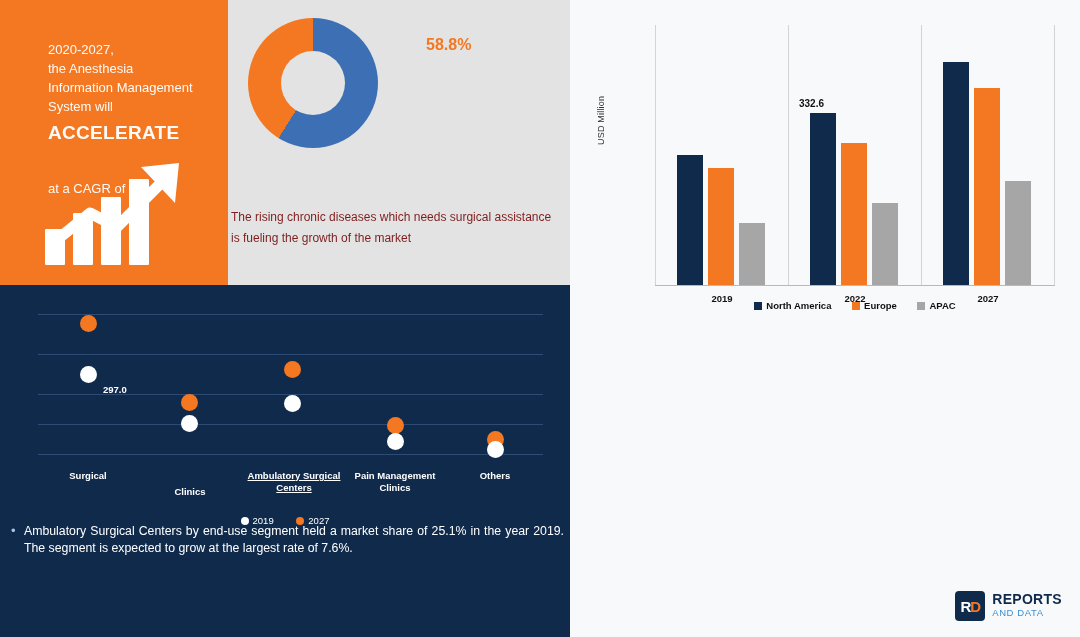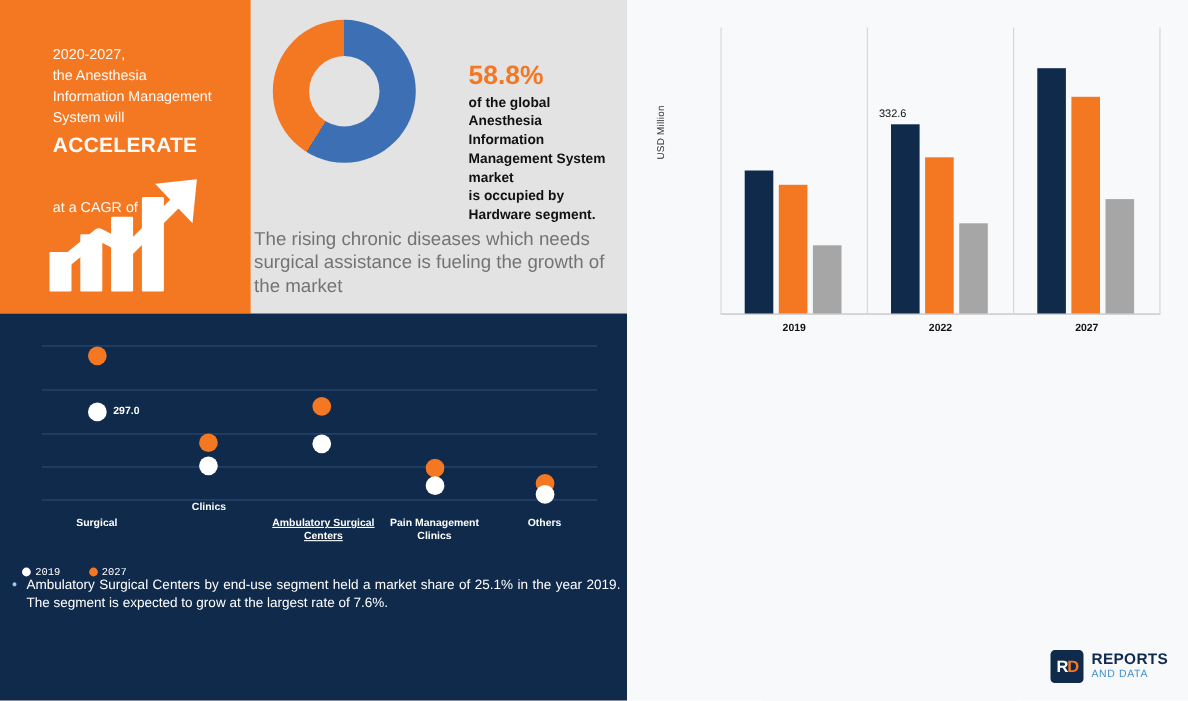--- a/index.html
+++ b/index.html
@@ -31,56 +31,56 @@
   .grey-box{
     position:absolute;left:228px;top:0;width:342px;height:285px;
     background:#e3e3e3;
   }
   .donut-wrap{position:absolute;left:20px;top:18px;width:130px;height:130px;}
   .donut{width:130px;height:130px;border-radius:50%;
     background:conic-gradient(#3d6fb5 0deg 212deg, #f47721 212deg 360deg);}
   .donut-hole{position:absolute;left:33px;top:33px;width:64px;height:64px;border-radius:50%;background:#e3e3e3;}
 
   .donut-text{position:absolute;left:198px;top:33px;width:135px;}
-  .pct{font-size:24px;font-weight:bold;color:#f47721;line-height:24px;margin-top:24px;}
+  .pct{font-size:16px;font-weight:bold;color:#f47721;line-height:24px;}
   .donut-desc{font-size:12.5px;font-weight:bold;color:#111;line-height:17px;margin-top:4px;}
 
-  .grey-note{position:absolute;left:3px;top:207px;width:332px;font-size:17px;color:#737373;line-height:21px;}
+  .grey-note{position:absolute;left:3px;top:207px;width:332px;font-size:12px;color:#7f1d1d;line-height:21px;}
 
   
   .navy{position:absolute;left:0;top:285px;width:570px;height:352px;background:#102a4c;color:#fff;}
   .dot-chart{position:absolute;left:10px;top:15px;width:550px;height:240px;}
   .gridline{position:absolute;left:28px;width:505px;height:1px;background:#2d4b74;}
   .dot{position:absolute;width:17px;height:17px;border-radius:50%;}
   .dot.orange{background:#f47721;}
   .dot.white{background:#ffffff;}
   .dot-label{position:absolute;font-size:9.5px;font-weight:bold;color:#ffffff;}
   .cat-label{position:absolute;font-size:9.5px;font-weight:bold;text-align:center;color:#ffffff;line-height:12px;}
-  .legend-row{position:absolute;left:0;top:215px;width:550px;text-align:left;font-size:9.5px;font-family:Liberation Mono, monospace;}
+  .legend-row{position:absolute;left:0;top:215px;width:550px;text-align:center;font-size:9.5px;}
   .legend-item{display:inline-block;margin:0 10px;color:#fff;}
   .legend-dot{display:inline-block;width:8px;height:8px;border-radius:50%;margin-right:4px;vertical-align:middle;}
 
   .bullets{position:absolute;left:8px;top:238px;width:556px;}
   .bullet{position:relative;padding-left:16px;font-size:12.3px;line-height:17px;margin-bottom:9px;color:#fff;text-align:justify;}
   .bullet:before{content:"•";position:absolute;left:3px;top:-1px;color:#9fc6ef;font-size:13px;}
 
   
   .right{position:absolute;left:570px;top:0;width:510px;height:637px;background:#f7f9fb;}
 
   .barchart{position:absolute;left:30px;top:15px;width:470px;height:320px;}
   .axis-title{position:absolute;left:-4px;top:130px;transform:rotate(-90deg);transform-origin:left top;
      font-size:9px;color:#333;letter-spacing:.2px;}
   .plot{position:absolute;left:55px;top:10px;width:400px;height:260px;border-bottom:1px solid #b9b9b9;}
   .gbar{position:absolute;bottom:0;}
   .gbar.na{background:#102a4c;}
   .gbar.eu{background:#f47721;}
   .gbar.ap{background:#a6a6a6;}
   .vsep{position:absolute;top:0;bottom:0;width:1px;background:#d4d4d4;}
   .xlab{position:absolute;font-size:9.5px;font-weight:bold;color:#111;text-align:center;}
-  .datalabel{position:absolute;font-size:10px;font-weight:normal;color:#111;}
+  .datalabel{position:absolute;font-size:10px;font-weight:bold;color:#111;}
   .bar-legend{position:absolute;left:55px;top:285px;width:400px;text-align:center;font-size:9.5px;color:#111;}
   .bl-item{display:inline-block;margin:0 9px;}
   .bl-sq{display:inline-block;width:8px;height:8px;margin-right:4px;vertical-align:middle;}
 
   .logo{position:absolute;right:18px;bottom:16px;display:flex;align-items:center;}
   .logo-mark{width:30px;height:30px;background:#102a4c;border-radius:4px;color:#fff;font-weight:bold;
      font-size:15px;display:flex;align-items:center;justify-content:center;letter-spacing:-1px;}
   .logo-mark .r{color:#ffffff;}
   .logo-mark .d{color:#f47721;}
   .logo-txt{margin-left:7px;line-height:13px;}
@@ -116,52 +116,50 @@
       </div>
     </div>
 
     <div class="grey-box">
       <div class="donut-wrap">
         <div class="donut"></div>
         <div class="donut-hole"></div>
       </div>
       <div class="donut-text">
         <div class="pct">58.8%</div>
-        <div class="donut-desc" style="white-space:pre-line">of the global Anesthesia Information Management System market
- is occupied by Hardware segment.</div>
       </div>
       <div class="grey-note">The rising chronic diseases which needs surgical assistance is fueling the growth of the market</div>
     </div>
 
     <div class="navy">
       <div class="dot-chart">
         <div class="gridline" style="top:14px;"></div>
         <div class="gridline" style="top:54px;"></div>
         <div class="gridline" style="top:94px;"></div>
         <div class="gridline" style="top:124px;"></div>
         <div class="gridline" style="top:154px;"></div>
 
         <div class="dot orange" style="left:70px;top:15px;"></div>
         <div class="dot white" style="left:70px;top:66px;"></div>
-        <div class="dot-label" style="left:93px;top:68px;">297.0</div>
+        <div class="dot-label" style="left:93px;top:84px;">297.0</div>
 
         <div class="dot orange" style="left:171px;top:94px;"></div>
         <div class="dot white" style="left:171px;top:115px;"></div>
 
         <div class="dot orange" style="left:274px;top:61px;"></div>
         <div class="dot white" style="left:274px;top:95px;"></div>
 
         <div class="dot orange" style="left:377px;top:117px;"></div>
         <div class="dot white" style="left:377px;top:133px;"></div>
 
         <div class="dot orange" style="left:477px;top:131px;"></div>
         <div class="dot white" style="left:477px;top:141px;"></div>
 
         <div class="cat-label" style="left:28px;top:170px;width:100px;">Surgical</div>
-        <div class="cat-label" style="left:130px;top:156px;width:100px;">Clinics</div>
+        <div class="cat-label" style="left:130px;top:186px;width:100px;">Clinics</div>
         <div class="cat-label" style="left:228px;top:170px;width:112px;text-decoration:underline;">Ambulatory Surgical Centers</div>
         <div class="cat-label" style="left:335px;top:170px;width:100px;">Pain Management Clinics</div>
         <div class="cat-label" style="left:435px;top:170px;width:100px;">Others</div>
 
         <div class="legend-row">
           <span class="legend-item">
             <span class="legend-dot" style="background:#ffffff"></span><span>2019</span>
           </span>
           <span class="legend-item">
             <span class="legend-dot" style="background:#f47721"></span><span>2027</span>
@@ -197,20 +195,31 @@
         <div class="gbar eu" style="left:319px;width:26px;height:197px;"></div>
         <div class="gbar ap" style="left:350px;width:26px;height:104px;"></div>
 
         <div class="datalabel" style="left:144px;top:73px;">332.6</div>
 
         <div class="xlab" style="left:22px;top:268px;width:90px;">2019</div>
         <div class="xlab" style="left:155px;top:268px;width:90px;">2022</div>
         <div class="xlab" style="left:288px;top:268px;width:90px;">2027</div>
       </div>
 
+      <div class="bar-legend">
+        <span class="bl-item">
+          <span class="bl-sq" style="background:#102a4c"></span><b>North America</b>
+        </span>
+        <span class="bl-item">
+          <span class="bl-sq" style="background:#f47721"></span><b>Europe</b>
+        </span>
+        <span class="bl-item">
+          <span class="bl-sq" style="background:#a6a6a6"></span><b>APAC</b>
+        </span>
+      </div>
     </div>
 
     <div class="logo">
       <div class="logo-mark">
         <span class="r">R</span>
           <span class="d">D</span>
       </div>
       <div class="logo-txt">
         <div class="logo-1">REPORTS</div>
         <div class="logo-2">AND DATA</div>

